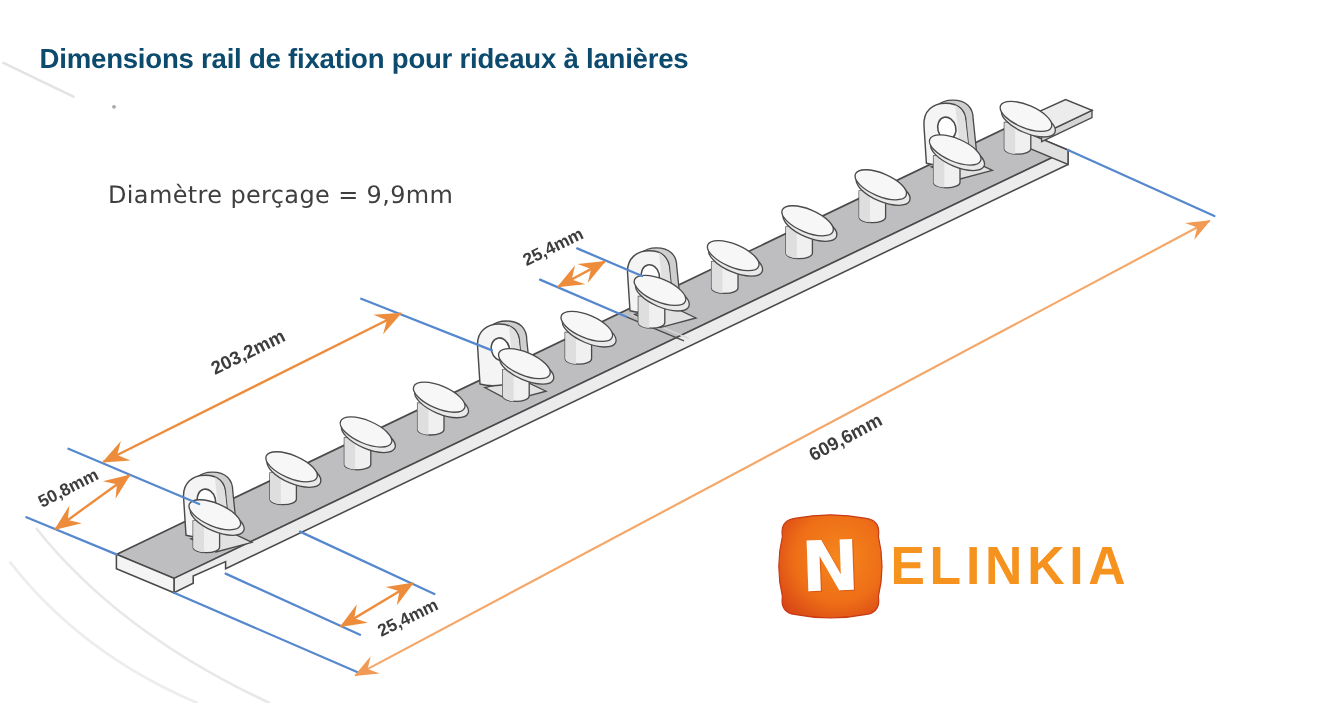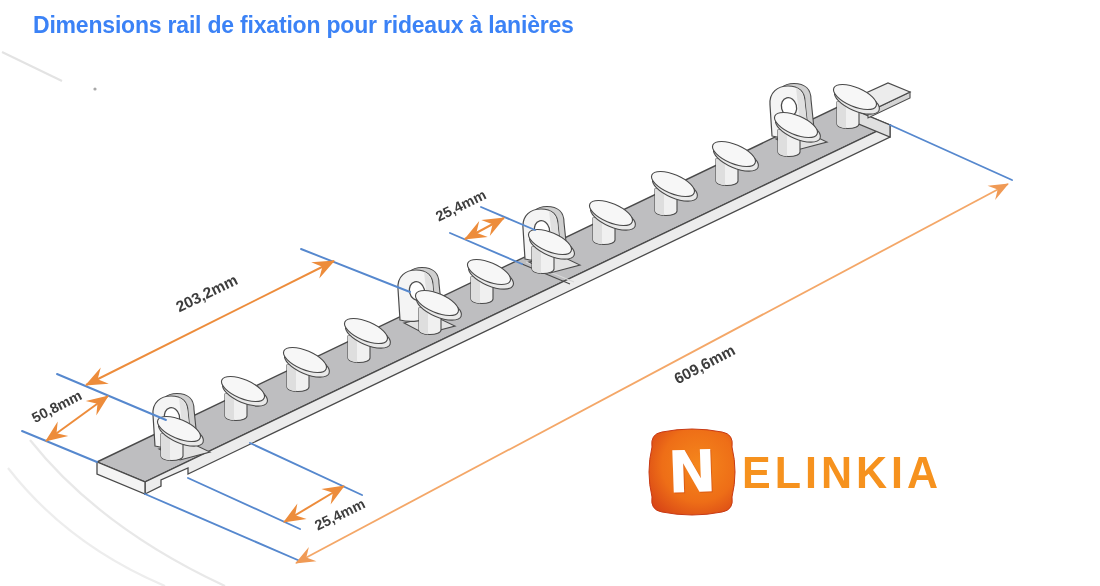--- a/index.html
+++ b/index.html
@@ -1,22 +1,22 @@
 <!DOCTYPE html>
 <html><head>
 <meta charset="utf-8">
 <style>
   html,body{margin:0;padding:0;background:#ffffff;}
   .canvas{
     position:relative;width:1100px;height:586px;background:#ffffff;overflow:hidden;
     font-family:"Liberation Sans",sans-serif;
   }
   .title{
-    position:absolute;left:33px;top:12px;font-size:23px;font-weight:600;
-    color:#3b82f6;letter-spacing:-0.2px;
+    position:absolute;left:33px;top:36px;font-size:23px;font-weight:600;
+    color:#0c4a6e;letter-spacing:-0.2px;
   }
   .drill-note{
     position:absolute;left:90px;top:150px;font-size:20px;font-weight:400;
     color:#3f3f3f;font-family:"DejaVu Sans",sans-serif;letter-spacing:0.3px;
   }
   .drawing{position:absolute;left:0;top:0;width:1100px;height:586px;}
   .dim-label{
     font-family:"Liberation Sans",sans-serif;font-weight:600;fill:#3d3d3d;
   }
   .logo{position:absolute;left:648px;top:428px;display:flex;align-items:center;}
@@ -33,20 +33,21 @@
     letter-spacing:4px;font-family:"Liberation Sans",sans-serif;
     transform:scaleY(1.04);
   }
 </style>
 </head>
 <body>
 
 <div class="canvas">
 
   <div class="title">Dimensions rail de fixation pour rideaux à lanières</div>
+  <div class="drill-note">Diamètre perçage = 9,9mm</div>
 
   <svg class="drawing" viewBox="0 0 1100 586" xmlns="http://www.w3.org/2000/svg">
     <defs>
 
       <marker id="ah-o" viewBox="0 0 12 10" refX="11" refY="5" markerWidth="12" markerHeight="10" orient="auto">
         <path d="M0.5,0.5 L11.5,5 L0.5,9.5 L4.5,5 Z" fill="#ED8C3B"></path>
       </marker>
       <marker id="ah-os" viewBox="0 0 12 10" refX="11" refY="5" markerWidth="12" markerHeight="10" orient="auto-start-reverse">
         <path d="M0.5,0.5 L11.5,5 L0.5,9.5 L4.5,5 Z" fill="#ED8C3B"></path>
       </marker>

